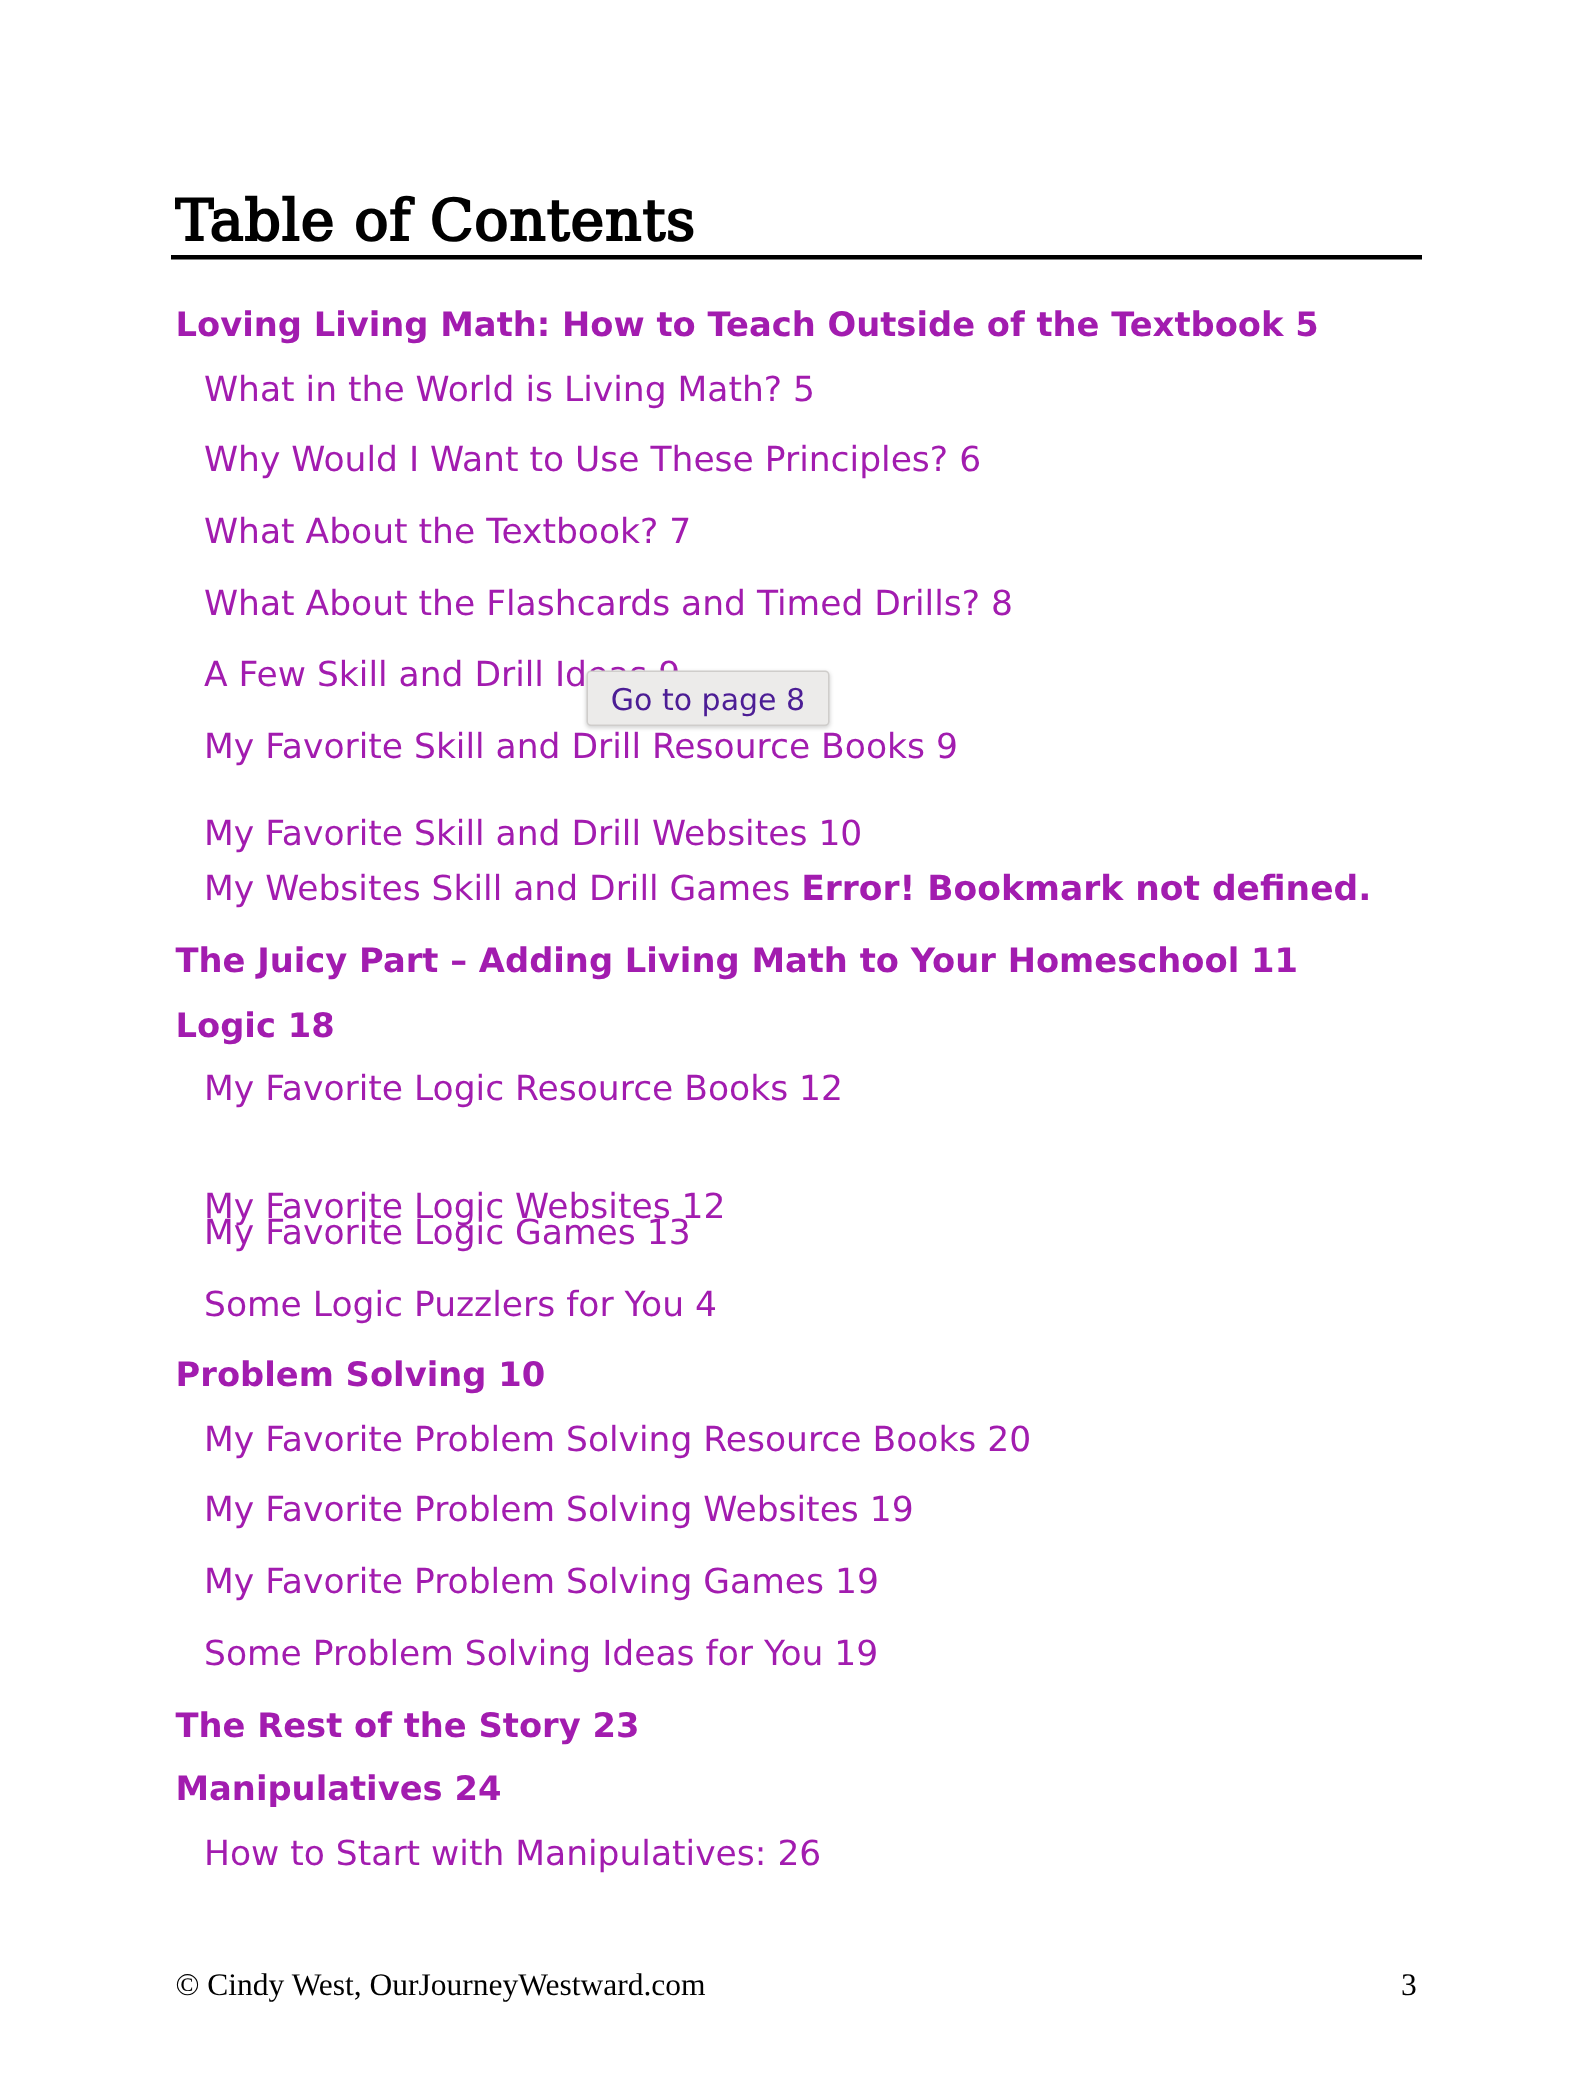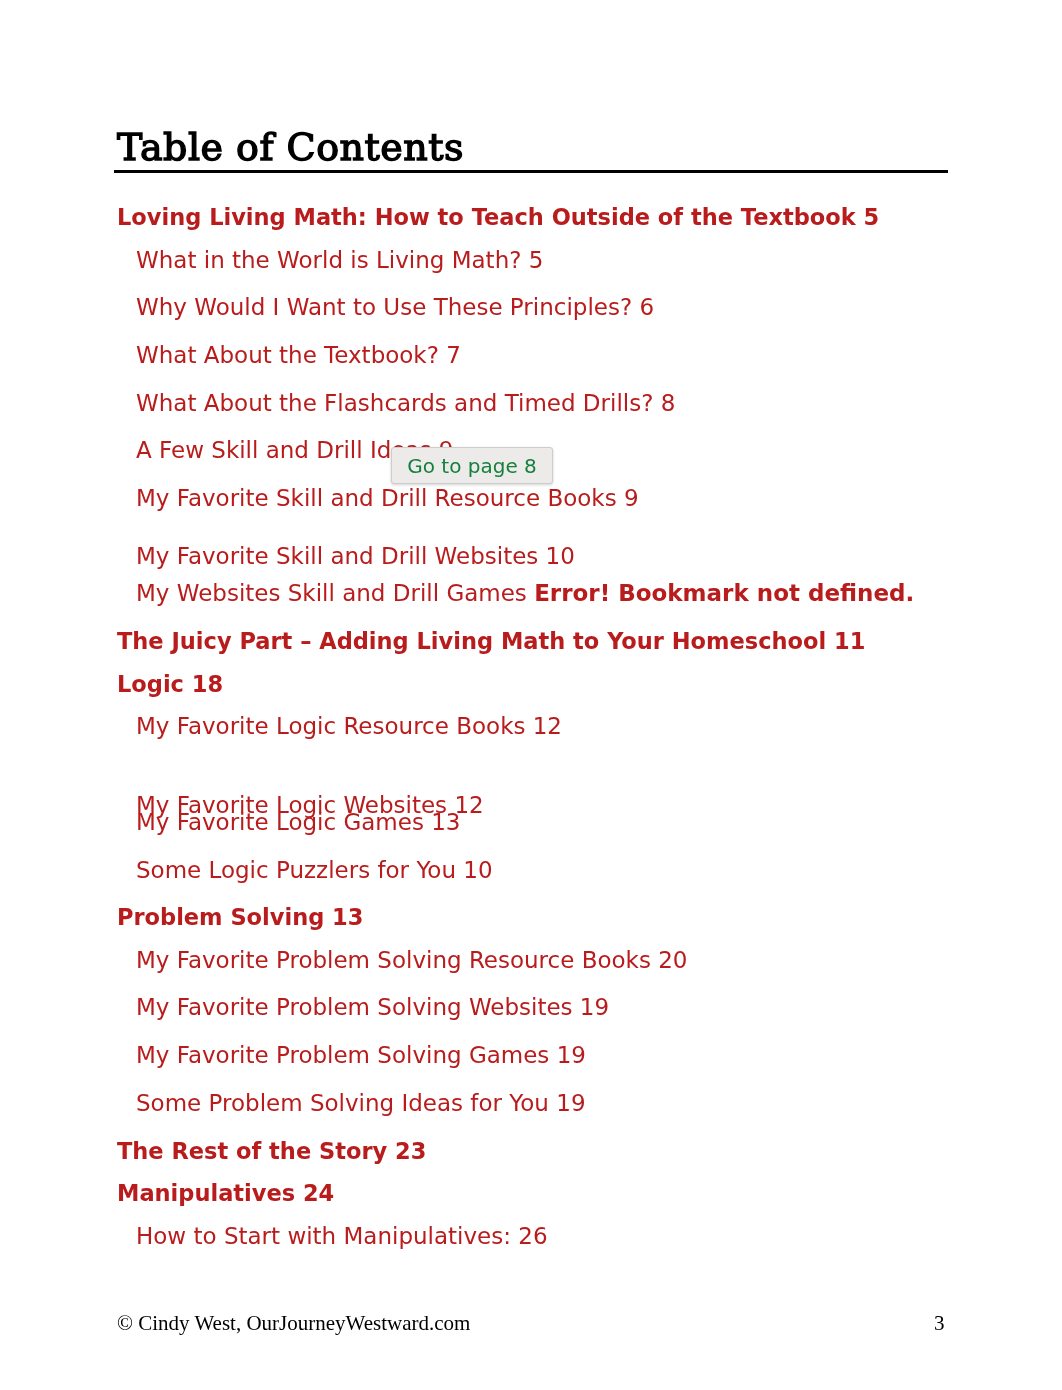--- a/index.html
+++ b/index.html
@@ -10,30 +10,30 @@
     letter-spacing: 0.5px; line-height: 50px; margin: 0;
     -webkit-text-stroke: 1.4px #000;
   }
   .title-rule {
     position: absolute; left: 114px; top: 170px; width: 834px; height: 3px; background: #000;
   }
   .toc { position: absolute; left: 0; top: 0; width: 100%; }
   .toc-entry {
     position: absolute; white-space: nowrap;
     font-family: "DejaVu Sans", sans-serif; font-size: 23px; line-height: 30px;
-    cursor: pointer; color: #b91c1c; text-decoration: none;
+    cursor: pointer; color: #a21caf; text-decoration: none;
   }
   .toc-entry.level-1 { left: 117px; font-weight: bold; font-size: 22.5px; }
   .toc-entry.level-2 { left: 136px; font-weight: normal; }
   .toc-entry .err { font-weight: bold; }
   .tooltip {
     position: absolute; left: 391px; top: 447px; width: 162px; height: 37px;
     background: #ecebea; border: 1px solid #cfcdcb; border-radius: 3px;
     box-shadow: 0 1px 3px rgba(0,0,0,0.18);
-    font-family: "DejaVu Sans", sans-serif; font-size: 20px; color: #15803d;
+    font-family: "DejaVu Sans", sans-serif; font-size: 20px; color: #4c1d95;
     line-height: 37px; text-align: center; box-sizing: border-box;
   }
   .footer-left {
     position: absolute; left: 117px; top: 1311px;
     font-family: "Liberation Serif", serif; font-size: 21px; line-height: 24px;
   }
   .footer-right {
     position: absolute; left: 934px; top: 1311px;
     font-family: "Liberation Serif", serif; font-size: 21px; line-height: 24px;
   }
@@ -52,22 +52,22 @@
   <a class="toc-entry level-2" style="top:388px">What About the Flashcards and Timed Drills? 8</a>
   <a class="toc-entry level-2" style="top:435px">A Few Skill and Drill Ideas 9</a>
   <a class="toc-entry level-2" style="top:483px">My Favorite Skill and Drill Resource Books 9</a>
   <a class="toc-entry level-2" style="top:541px">My Favorite Skill and Drill Websites 10</a>
   <a class="toc-entry level-2" style="top:578px"><span>My Websites Skill and Drill Games </span><span class="err">Error! Bookmark not defined.</span></a>
   <a class="toc-entry level-1" style="top:626px">The Juicy Part – Adding Living Math to Your Homeschool 11</a>
   <a class="toc-entry level-1" style="top:669px">Logic 18</a>
   <a class="toc-entry level-2" style="top:711px">My Favorite Logic Resource Books 12</a>
   <a class="toc-entry level-2" style="top:790px">My Favorite Logic Websites 12</a>
   <a class="toc-entry level-2" style="top:807px">My Favorite Logic Games 13</a>
-  <a class="toc-entry level-2" style="top:855px">Some Logic Puzzlers for You 10</a>
-  <a class="toc-entry level-1" style="top:902px">Problem Solving 13</a>
+  <a class="toc-entry level-2" style="top:855px">Some Logic Puzzlers for You 4</a>
+  <a class="toc-entry level-1" style="top:902px">Problem Solving 10</a>
   <a class="toc-entry level-2" style="top:945px">My Favorite Problem Solving Resource Books 20</a>
   <a class="toc-entry level-2" style="top:992px">My Favorite Problem Solving Websites 19</a>
   <a class="toc-entry level-2" style="top:1040px">My Favorite Problem Solving Games 19</a>
   <a class="toc-entry level-2" style="top:1088px">Some Problem Solving Ideas for You 19</a>
   <a class="toc-entry level-1" style="top:1136px">The Rest of the Story 23</a>
   <a class="toc-entry level-1" style="top:1178px">Manipulatives 24</a>
   <a class="toc-entry level-2" style="top:1221px">How to Start with Manipulatives: 26</a>
 </div>
 
 <div class="tooltip">Go to page 8</div>

